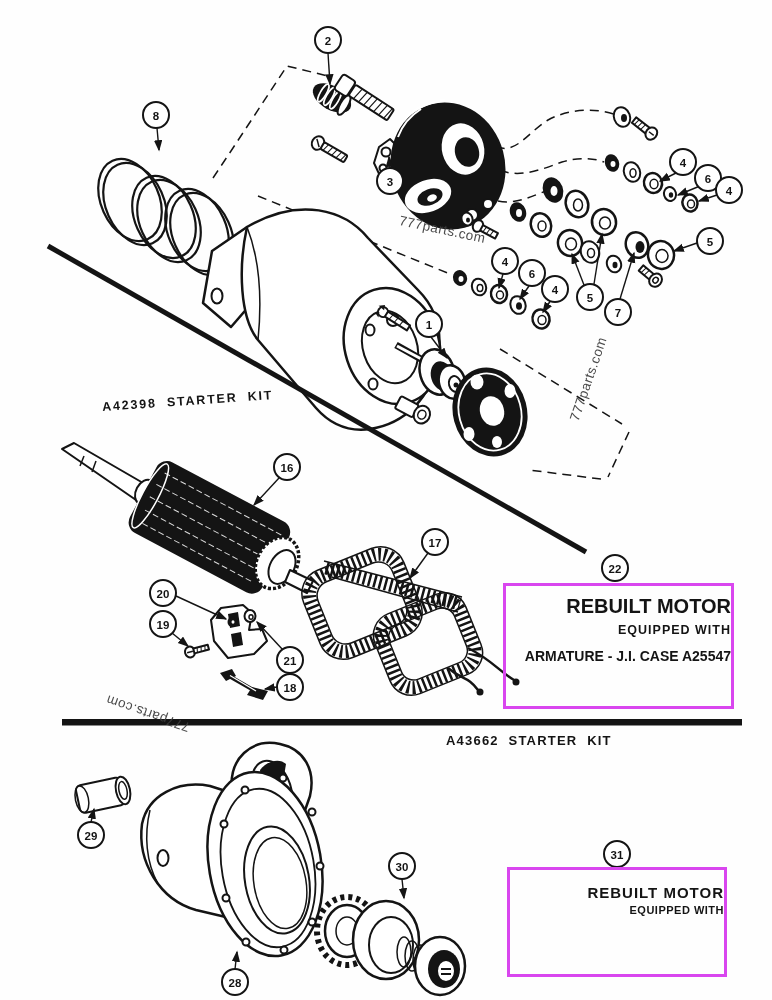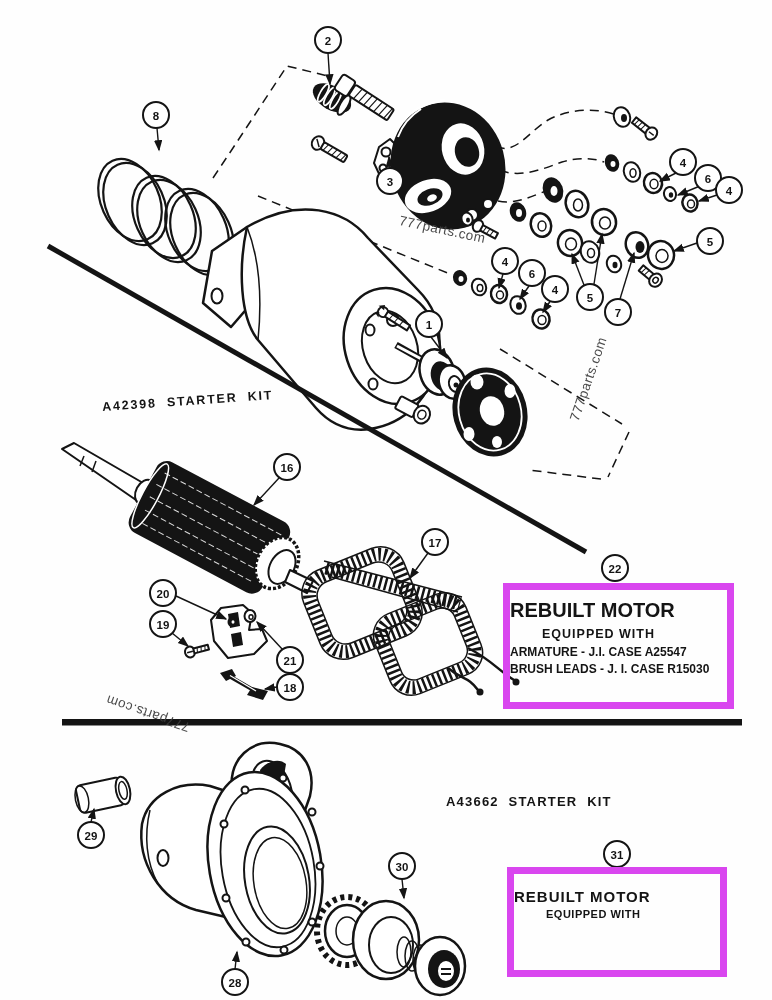--- a/index.html
+++ b/index.html
@@ -16,35 +16,35 @@
   .ln{fill:none;stroke:#141414;stroke-width:1.4;marker-end:url(#ah);}
   .coil{fill:none;stroke:#141414;stroke-dasharray:2.5 3;}
 
   .co circle{fill:#ffffff;stroke:#141414;stroke-width:2;}
   .co text{font-family:"Liberation Sans",sans-serif;font-weight:bold;font-size:11.5px;
            text-anchor:middle;fill:#141414;}
 
   .lbl{position:absolute;font-weight:bold;font-size:12.5px;letter-spacing:1.8px;
        word-spacing:5px;white-space:nowrap;}
   .lbl-kit1{left:102px;top:394px;transform:rotate(-4deg);}
-  .lbl-kit2{left:446px;top:794px;font-size:13px;letter-spacing:1.2px;}
+  .lbl-kit2{left:446px;top:733px;font-size:13px;letter-spacing:1.2px;}
 
   .wm{position:absolute;color:#3c3c3c;font-size:13.5px;letter-spacing:.5px;
       white-space:nowrap;opacity:.92;}
   .wm1{left:401px;top:213px;transform:rotate(12deg);transform-origin:0 0;}
   .wm2{left:567px;top:418px;transform:rotate(-71deg);transform-origin:0 0;}
   .wm3{left:104px;top:706px;transform:rotate(199deg);}
 
-  .infobox{position:absolute;border:7px solid #d946ef;box-sizing:border-box;
-           text-align:left;font-weight:bold;background:transparent;}
+  .infobox{position:absolute;border:3px solid #d946ef;box-sizing:border-box;
+           text-align:right;font-weight:bold;background:transparent;}
   .box1{left:503px;top:583px;width:231px;height:126px;}
   .box2{left:507px;top:867px;width:220px;height:110px;}
   .ib-title{font-size:20px;margin-top:9px;}
   .ib-sub{font-size:12.5px;margin-top:5px;letter-spacing:1px;padding-left:32px;}
-  .ib-lines{margin-top:3px;font-size:12px;line-height:17px;}
+  .ib-lines{margin-top:11px;font-size:14px;line-height:17px;}
   .box2 .ib-title{font-size:15px;margin-top:14px;letter-spacing:1px;}
   .box2 .ib-sub{font-size:11px;margin-top:3px;letter-spacing:.5px;}
   .box2 .ib-lines{margin-top:7px;font-size:12px;line-height:15.5px;letter-spacing:.2px;}
 </style>
 </head>
 <body>
 
 <div class="page">
 
 <svg width="772" height="1000" viewBox="0 0 772 1000">
@@ -504,21 +504,20 @@
 
   <div class="wm wm1">777parts.com</div>
   <div class="wm wm2">777parts.com</div>
   <div class="wm wm3">777parts.com</div>
 
   <div class="infobox box1">
     <div class="ib-title">REBUILT MOTOR</div>
     <div class="ib-sub">EQUIPPED WITH</div>
     <div class="ib-lines">
       <div>ARMATURE - J.I. CASE A25547</div>
-      <div>BRUSH LEADS - J. I. CASE R15030</div>
     </div>
   </div>
 
   <div class="infobox box2">
     <div class="ib-title">REBUILT MOTOR</div>
     <div class="ib-sub">EQUIPPED WITH</div>
     <div class="ib-lines">
     </div>
   </div>
 

